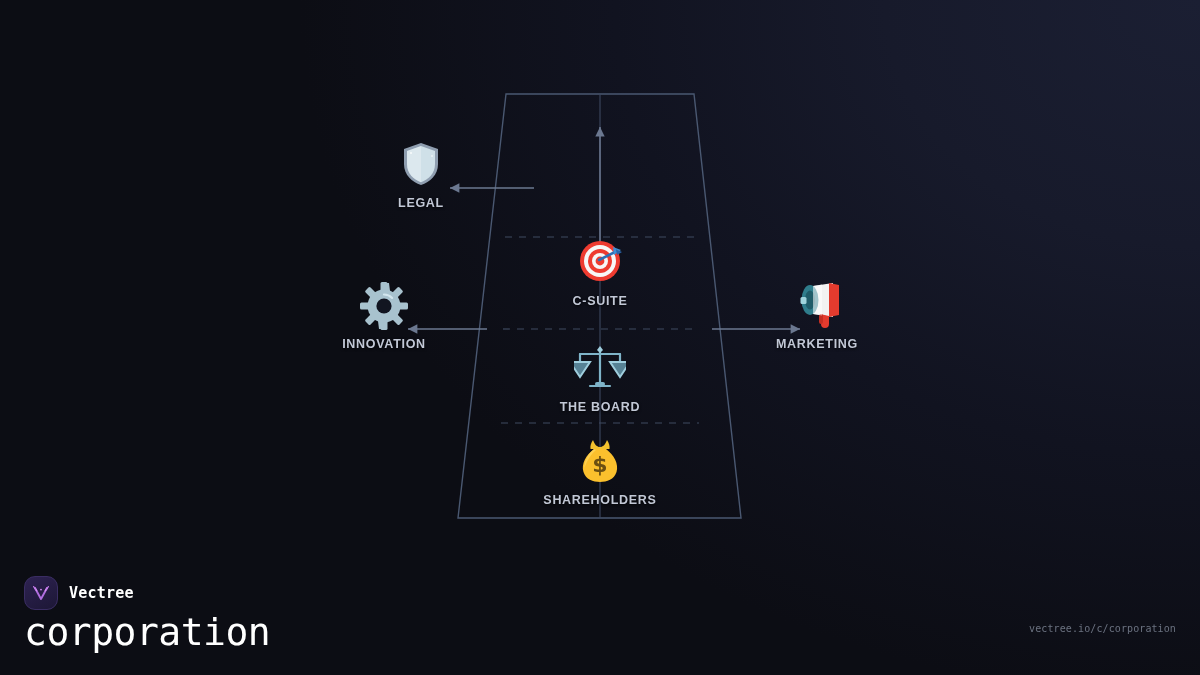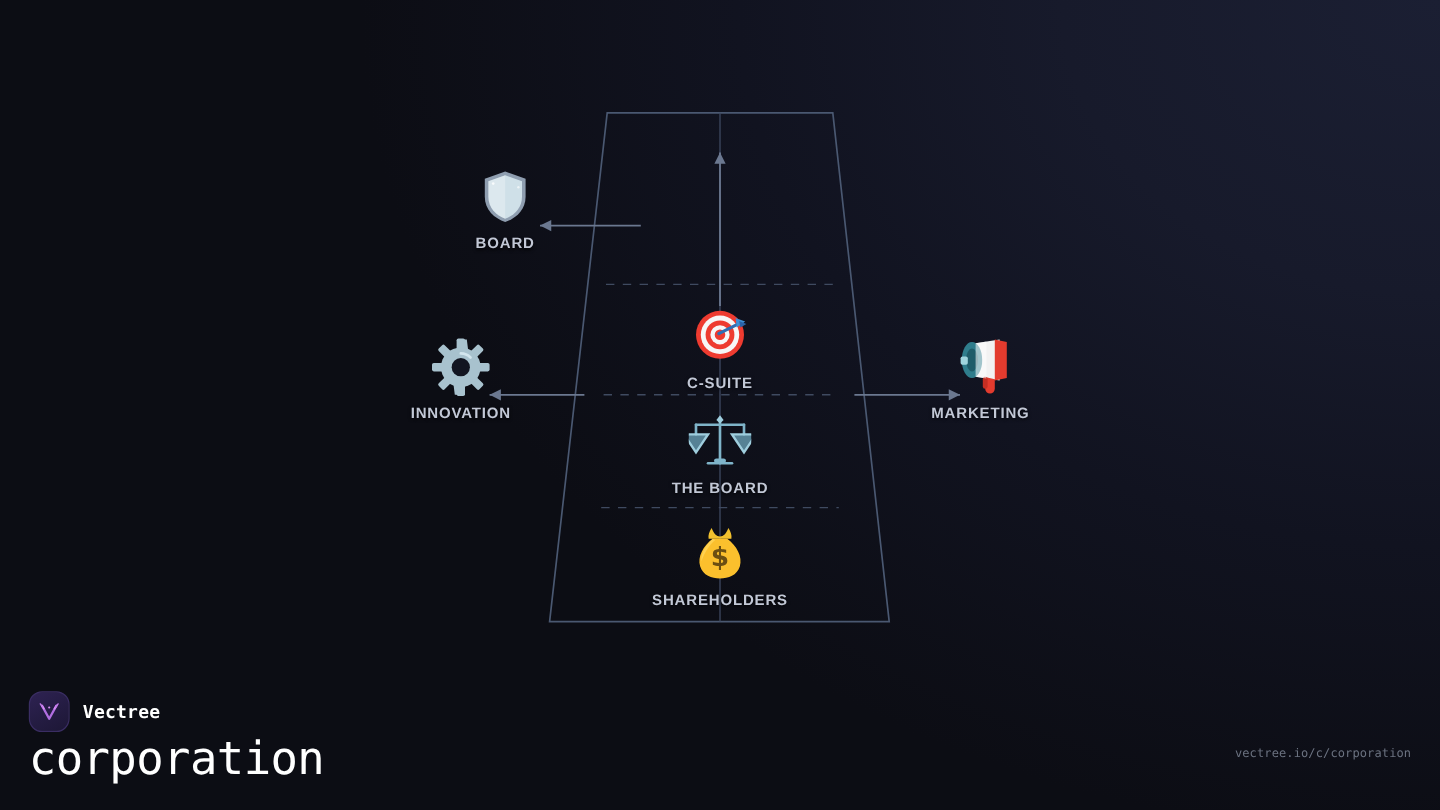--- a/index.html
+++ b/index.html
@@ -150,24 +150,24 @@
   <div class="node" style="left:421px; top:140px;">
     <span class="glyph">
       <svg class="icon-svg" width="46" height="48" viewBox="0 0 46 48">
         <path d="M23 3 L40 9 L40 24 C40 35 32 42 23 45 C14 42 6 35 6 24 L6 9 Z" fill="#8f9eb0"></path>
         <path d="M23 6 L37 11 L37 24 C37 33.5 30.5 39.6 23 42.2 C15.5 39.6 9 33.5 9 24 L9 11 Z" fill="#cfe0e8"></path>
         <path d="M23 6 L23 42.2 C15.5 39.6 9 33.5 9 24 L9 11 Z" fill="#ffffff" opacity="0.28"></path>
         <circle cx="13" cy="13" r="1.1" fill="#ffffff" opacity="0.8"></circle>
         <circle cx="34" cy="16" r="1" fill="#ffffff" opacity="0.6"></circle>
       </svg>
     </span>
-    <span class="node-label">BOARD</span>
-  </div>
-
-  <div class="node" style="left:600px; top:256px;">
+    <span class="node-label">LEGAL</span>
+  </div>
+
+  <div class="node" style="left:600px; top:238px;">
     <span class="glyph">
       <svg class="icon-svg" width="46" height="46" viewBox="0 0 46 46">
         <circle cx="23" cy="23" r="20" fill="#ee3b30"></circle>
         <circle cx="23" cy="23" r="16" fill="#f7f7f7"></circle>
         <circle cx="23" cy="23" r="12" fill="#ee3b30"></circle>
         <circle cx="23" cy="23" r="8" fill="#f7f7f7"></circle>
         <circle cx="23" cy="23" r="4.4" fill="#ee3b30"></circle>
         <path d="M22 22 L40 13" stroke="#2f6fb5" stroke-width="2.6" stroke-linecap="round"></path>
         <path d="M36 9 L44 12 L37 17 Z" fill="#3f8fd4"></path>
         <path d="M39 11.5 L45 14 L40 17 Z" fill="#2a63a8"></path>

